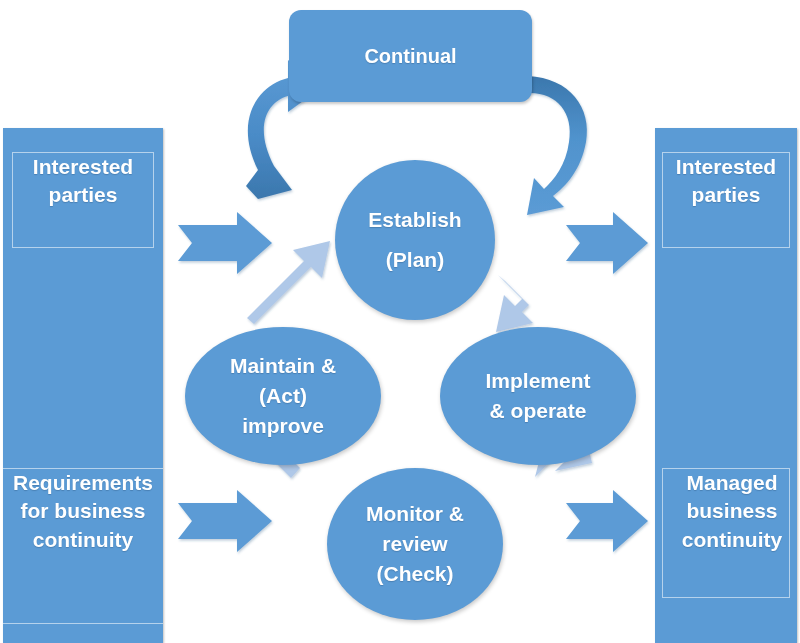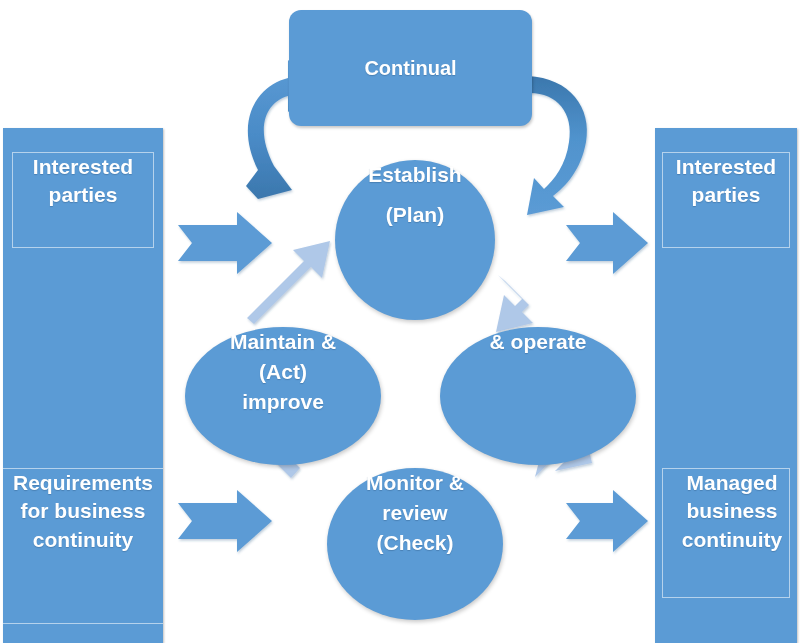--- a/index.html
+++ b/index.html
@@ -57,20 +57,21 @@
     font-size:20px;
     line-height:1.4;
     text-align:center;
     text-shadow:0 1px 1px rgba(40,80,120,.35);
   }
   .node{
     position:absolute;
     background:#5b9bd5;
     border-radius:50%;
     display:flex;
+    align-items:center;
     justify-content:center;
     box-shadow:1px 2px 4px rgba(0,0,0,.22);
   }
   .node .t{
     color:#fff;
     font-weight:bold;
     font-size:21px;
     line-height:1.42;
     text-align:center;
     text-shadow:0 1px 1px rgba(40,80,120,.35);
@@ -187,36 +188,37 @@
     </div>
   </div>
   <div class="panel-box" style="left:662px; top:468px; width:128px; height:130px;padding-left:12px;">
     <div class="t">
       <span class="line2">Managed</span>
       <span class="line2">business</span>
       <span class="line2">continuity</span>
     </div>
   </div>
 
-  <div class="roundbox" style="left:289px; top:10px; width:243px; height:116px;">
+  <div class="roundbox" style="left:289px; top:10px; width:243px; height:92px;">
     <div class="t">
       <span class="line2">Continual</span>
     </div>
   </div>
 
   <div class="node" style="left:335px; top:160px; width:160px; height:160px;">
     <div class="t">
       <span class="line2">Establish</span>
       <span class="line2" style="display:block;height:10px;"></span>
       <span class="line2">(Plan)</span>
     </div>
   </div>
 
   <div class="node" style="left:440px; top:327px; width:196px; height:138px;">
     <div class="t">
+      <span class="line2">Implement</span>
       <span class="line2">&amp; operate</span>
     </div>
   </div>
 
   <div class="node" style="left:327px; top:468px; width:176px; height:152px;">
     <div class="t">
       <span class="line2">Monitor &amp;</span>
       <span class="line2">review</span>
       <span class="line2">(Check)</span>
     </div>

